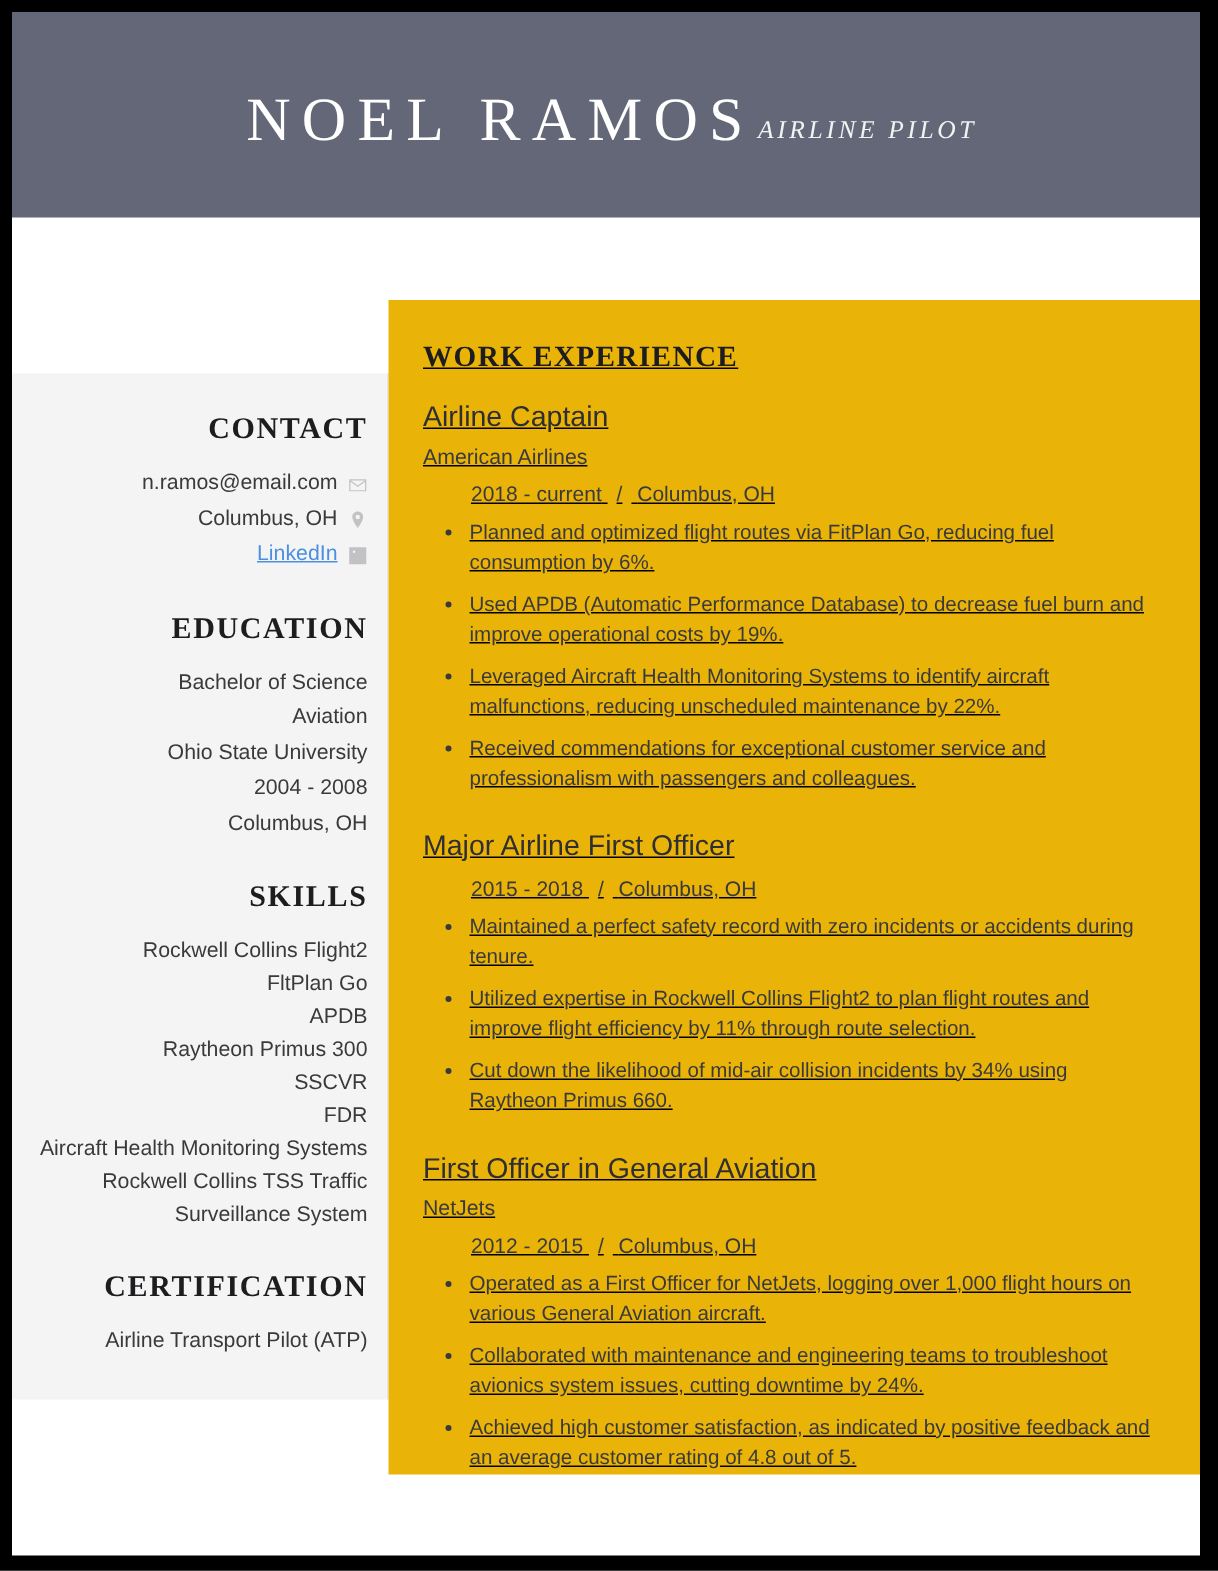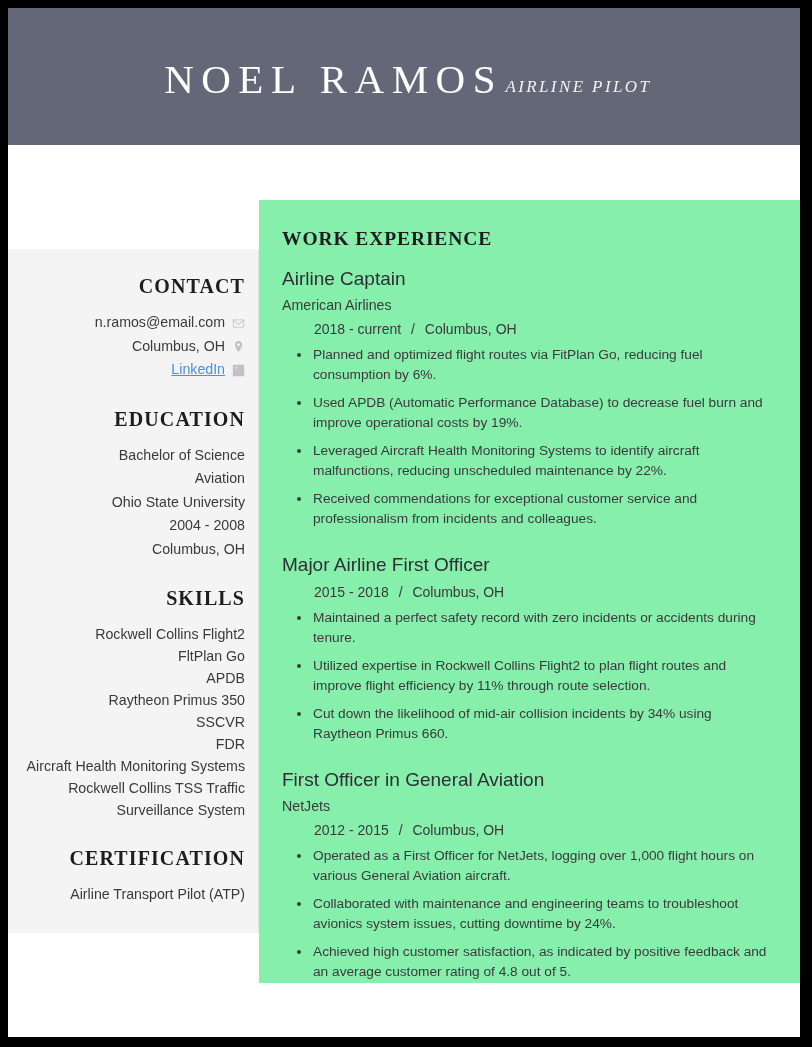--- a/index.html
+++ b/index.html
@@ -61,22 +61,23 @@
     width: 251px;
     flex: 0 0 251px;
     background: #f4f4f4;
     border-right: 1px solid #e6e6e6;
     padding: 26px 13px 0 14px;
     text-align: right;
   }
 
   .main {
     flex: 1 1 auto;
-    background: #86efac;
+    background: #eab308;
     padding: 28px 30px 0 23px;
+    text-decoration: underline;
   }
 
   
   .side-heading {
     font-family: "Liberation Serif", serif;
     font-size: 20px;
     font-weight: 700;
     color: #1d1d1f;
     letter-spacing: 1.1px;
     margin-bottom: 13px;
@@ -226,21 +227,21 @@
         <div class="side-line">Ohio State University</div>
         <div class="side-line">2004 - 2008</div>
         <div class="side-line">Columbus, OH</div>
       </section>
 
       <section class="side-block">
         <div class="side-heading">SKILLS</div>
         <div class="skill-line">Rockwell Collins Flight2</div>
         <div class="skill-line">FltPlan Go</div>
         <div class="skill-line">APDB</div>
-        <div class="skill-line">Raytheon Primus 350</div>
+        <div class="skill-line">Raytheon Primus 300</div>
         <div class="skill-line">SSCVR</div>
         <div class="skill-line">FDR</div>
         <div class="skill-line">Aircraft Health Monitoring Systems</div>
         <div class="skill-line">Rockwell Collins TSS Traffic Surveillance System</div>
       </section>
 
       <section class="side-block">
         <div class="side-heading">CERTIFICATION</div>
         <div class="side-line">Airline Transport Pilot (ATP)</div>
       </section>
@@ -255,21 +256,21 @@
         <div class="job-company">American Airlines</div>
         <div class="job-meta">
           <span>2018 - current</span>
           <span class="sep">/</span>
           <span>Columbus, OH</span>
         </div>
         <ul class="bullets">
           <li>Planned and optimized flight routes via FitPlan Go, reducing fuel consumption by 6%.</li>
           <li>Used APDB (Automatic Performance Database) to decrease fuel burn and improve operational costs by 19%.</li>
           <li>Leveraged Aircraft Health Monitoring Systems to identify aircraft malfunctions, reducing unscheduled maintenance by 22%.</li>
-          <li>Received commendations for exceptional customer service and professionalism from incidents and colleagues.</li>
+          <li>Received commendations for exceptional customer service and professionalism with passengers and colleagues.</li>
         </ul>
       </div>
 
       <div class="job">
         <div class="job-title">Major Airline First Officer</div>
         <div class="job-meta">
           <span>2015 - 2018</span>
           <span class="sep">/</span>
           <span>Columbus, OH</span>
         </div>

